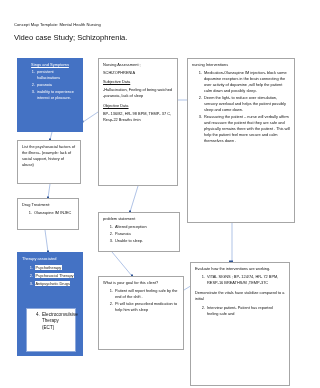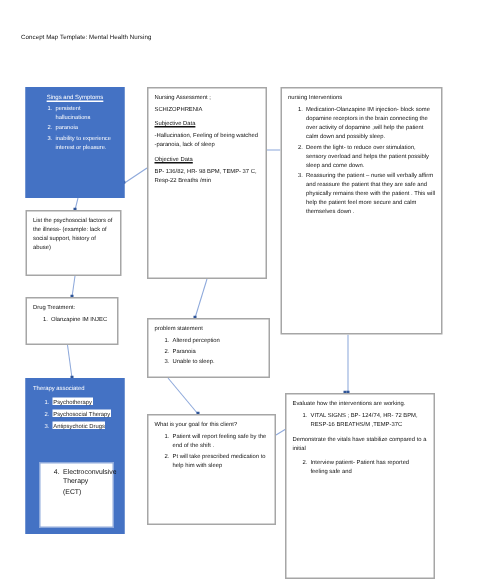--- a/index.html
+++ b/index.html
@@ -109,20 +109,21 @@
     <path class="lnk" d="M184,290 L230,262"></path>
     <rect class="dot" x="229" y="260.5" width="2" height="2"></rect>
 
     <path class="lnk" d="M232,223 L232,262"></path>
     <rect class="dot" x="231" y="260.5" width="2" height="2"></rect>
 
     <path class="lnk" d="M178,100 L187,100"></path>
   </svg>
 
   <div class="doc-subtitle">Concept Map Template: Mental Health Nursing</div>
+  <div class="doc-title">Video case Study; Schizophrenia.</div>
 
   <div class="box box-blue" id="signs">
     <span class="hdr hdr-u">Sings and Symptoms</span>
     <ol class="lst">
       <li>persistent hallucinations</li>
       <li>paranoia</li>
       <li>inability to experience interest or pleasure.</li>
     </ol>
   </div>
 

